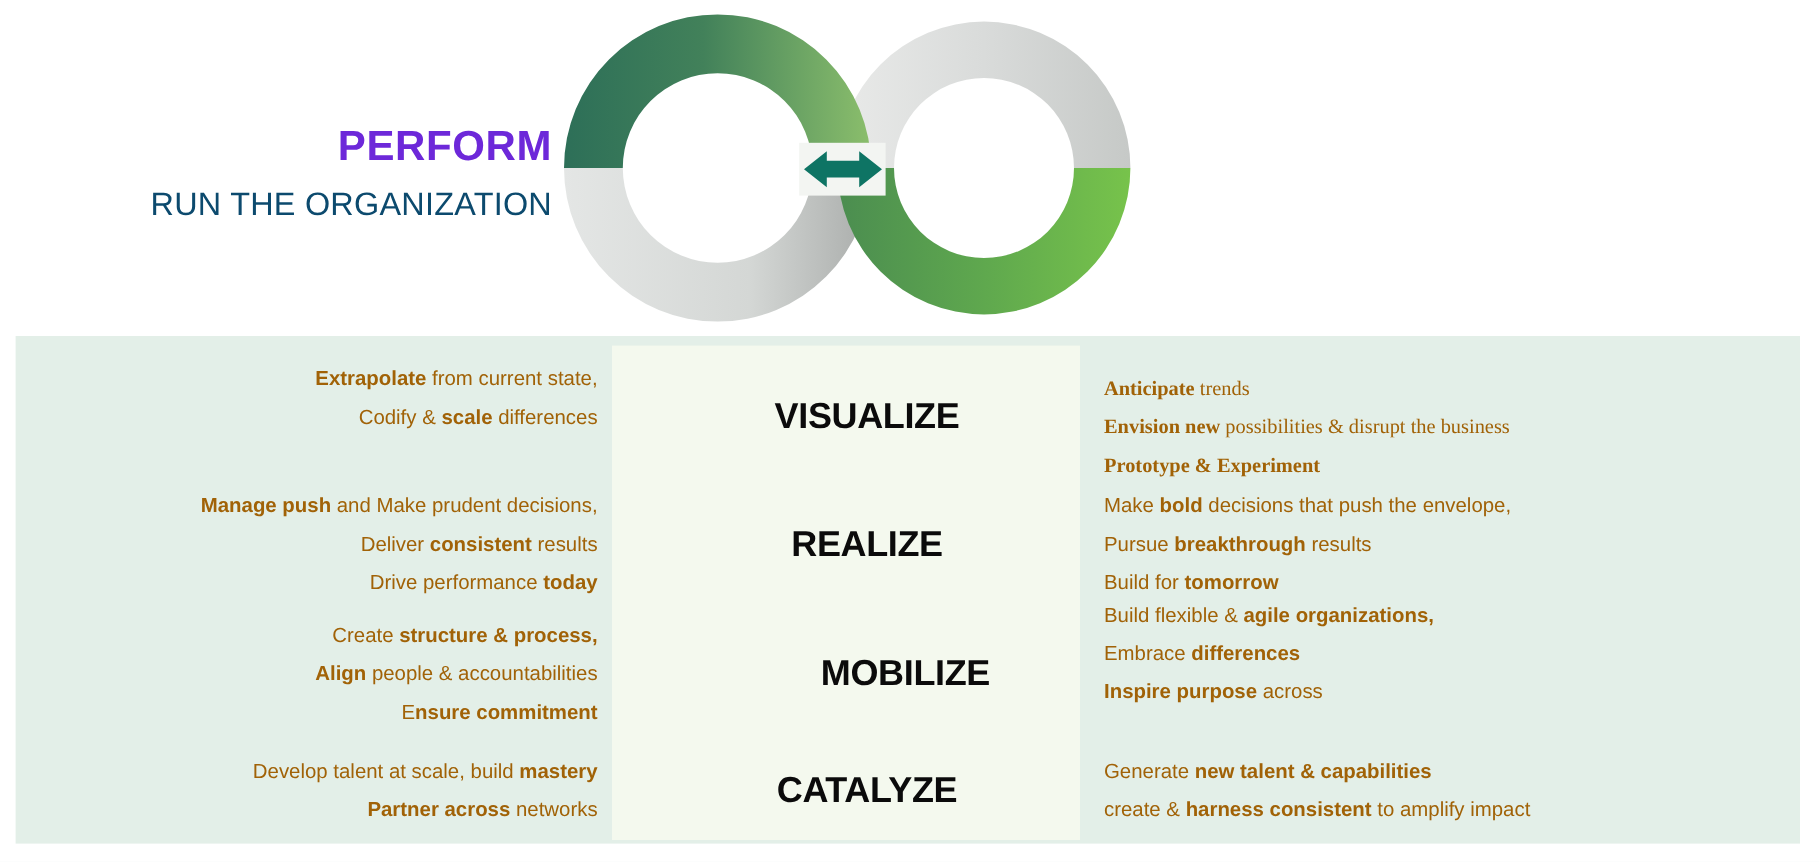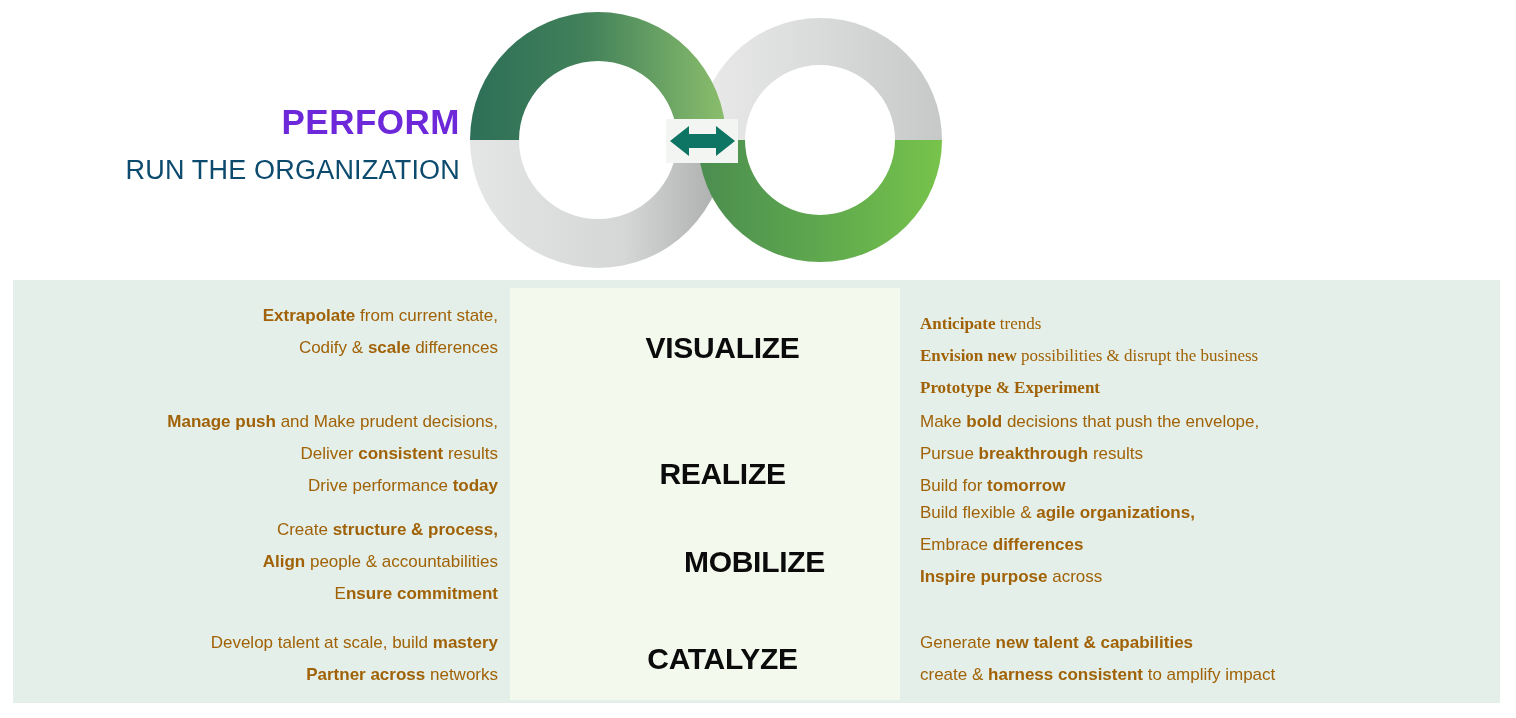--- a/index.html
+++ b/index.html
@@ -83,21 +83,21 @@
       <div class="cell right" style="top: 308px; font-family: Liberation Serif, serif;">
         <div><b>Anticipate</b><span> trends</span></div>
         <div><b>Envision new</b><span> possibilities &amp; disrupt the business</span></div>
         <div><b>Prototype &amp; Experiment</b></div>
       </div>
       <div class="cell left" style="top: 406px;">
         <div><b>Manage push</b><span> and Make prudent decisions,</span></div>
         <div><span>Deliver </span><b>consistent</b><span> results</span></div>
         <div><span>Drive performance </span><b>today</b></div>
       </div>
-      <div class="verb" style="top: 453px;">REALIZE</div>
+      <div class="verb" style="top: 433px;">REALIZE</div>
       <div class="cell right" style="top: 406px;">
         <div><span>Make </span><b>bold</b><span> decisions that push the envelope,</span></div>
         <div><span>Pursue </span><b>breakthrough</b><span> results</span></div>
         <div><span>Build for </span><b>tomorrow</b></div>
       </div>
       <div class="cell left" style="top: 514px;">
         <div><span>Create </span><b>structure &amp; process,</b></div>
         <div><b>Align</b><span> people &amp; accountabilities</span></div>
         <div><span>E</span><b>nsure commitment</b></div>
       </div>

